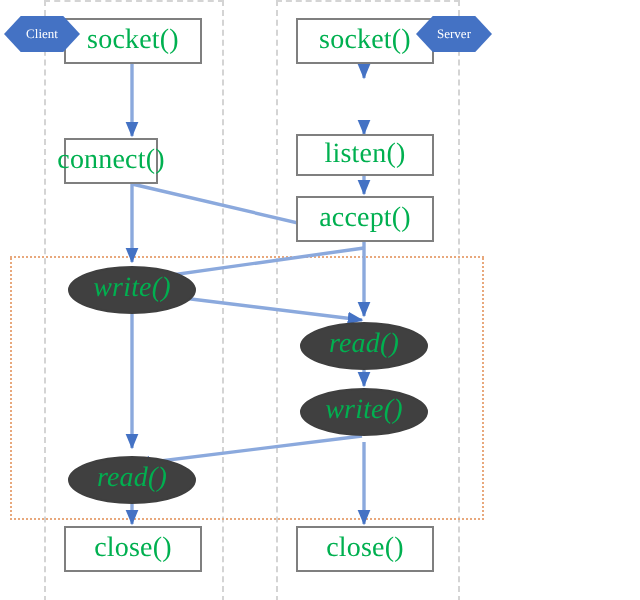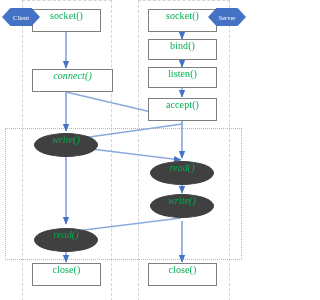--- a/index.html
+++ b/index.html
@@ -5,22 +5,22 @@
   html,body{margin:0;padding:0;background:#ffffff;}
   body{width:248px;height:300px;overflow:hidden;
        font-family:"Liberation Serif", serif;}
   #stage{position:relative;width:248px;height:300px;background:#fff;}
 
   .lane{position:absolute;border:1px dashed #d4d4d4;background:transparent;}
 
   .phase-box{position:absolute;border:1px dotted #e8a87c;background:transparent;}
 
   .node{position:absolute;box-sizing:border-box;display:flex;
-        align-items:flex-start;justify-content:center;
-        color:#00b050;font-size:10px;letter-spacing:.1px;
+        align-items:center;justify-content:center;
+        color:#00b050;font-size:14px;letter-spacing:.1px;
         white-space:nowrap;z-index:5;}
   .node.rect{border:1.4px solid #7f7f7f;background:#ffffff;}
   .node.ellipse{border:1.4px solid #3f3f3f;background:#404040;border-radius:50%;font-style:italic;}
 
   .tag{position:absolute;z-index:6;display:flex;align-items:center;
        justify-content:center;color:#ffffff;font-size:6.5px;
        background:#4472c4;
        clip-path:polygon(22% 0,78% 0,100% 50%,78% 100%,22% 100%,0 50%);}
 
   svg.edges{position:absolute;left:0;top:0;width:248px;height:300px;
@@ -67,38 +67,35 @@
     <span>Client</span>
   </div>
 
   <div class="tag" style="left:208px;top:8px;width:38px;height:18px;">
     <span>Server</span>
   </div>
 
   <div class="node rect" style="left:32px;top:9px;width:69px;height:23px;">
     <span>socket()</span>
   </div>
-  <div class="node rect" style="left:32px;top:69px;width:81px;height:23px;font-style:italic;">
+  <div class="node rect" style="left:32px;top:69px;width:47px;height:23px;">
     <span>connect()</span>
   </div>
   <div class="node ellipse" style="left:34px;top:133px;width:64px;height:24px;">
     <span>write()</span>
   </div>
   <div class="node ellipse" style="left:34px;top:228px;width:64px;height:24px;">
     <span>read()</span>
   </div>
   <div class="node rect" style="left:32px;top:263px;width:69px;height:23px;">
     <span>close()</span>
   </div>
 
   <div class="node rect" style="left:148px;top:9px;width:69px;height:23px;">
     <span>socket()</span>
-  </div>
-  <div class="node rect" style="left:148px;top:39px;width:69px;height:21px;">
-    <span>bind()</span>
   </div>
   <div class="node rect" style="left:148px;top:98px;width:69px;height:23px;">
     <span>accept()</span>
   </div>
   <div class="node rect" style="left:148px;top:67px;width:69px;height:21px;">
     <span>listen()</span>
   </div>
   <div class="node ellipse" style="left:150px;top:161px;width:64px;height:24px;">
     <span>read()</span>
   </div>

